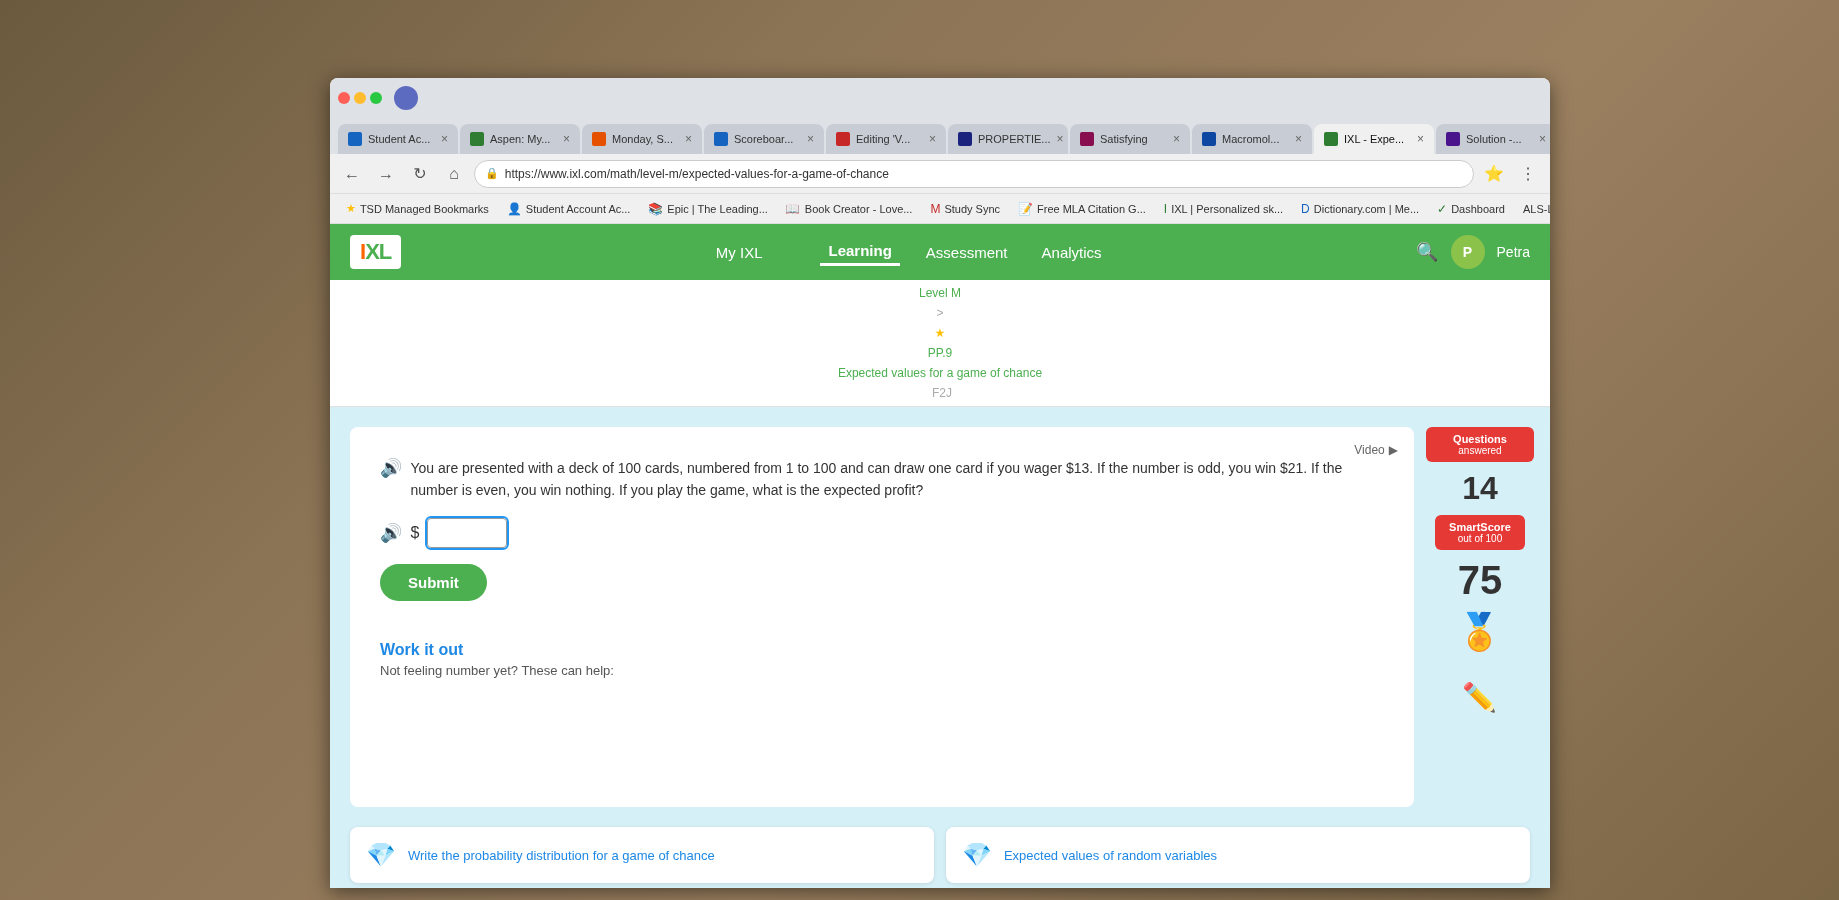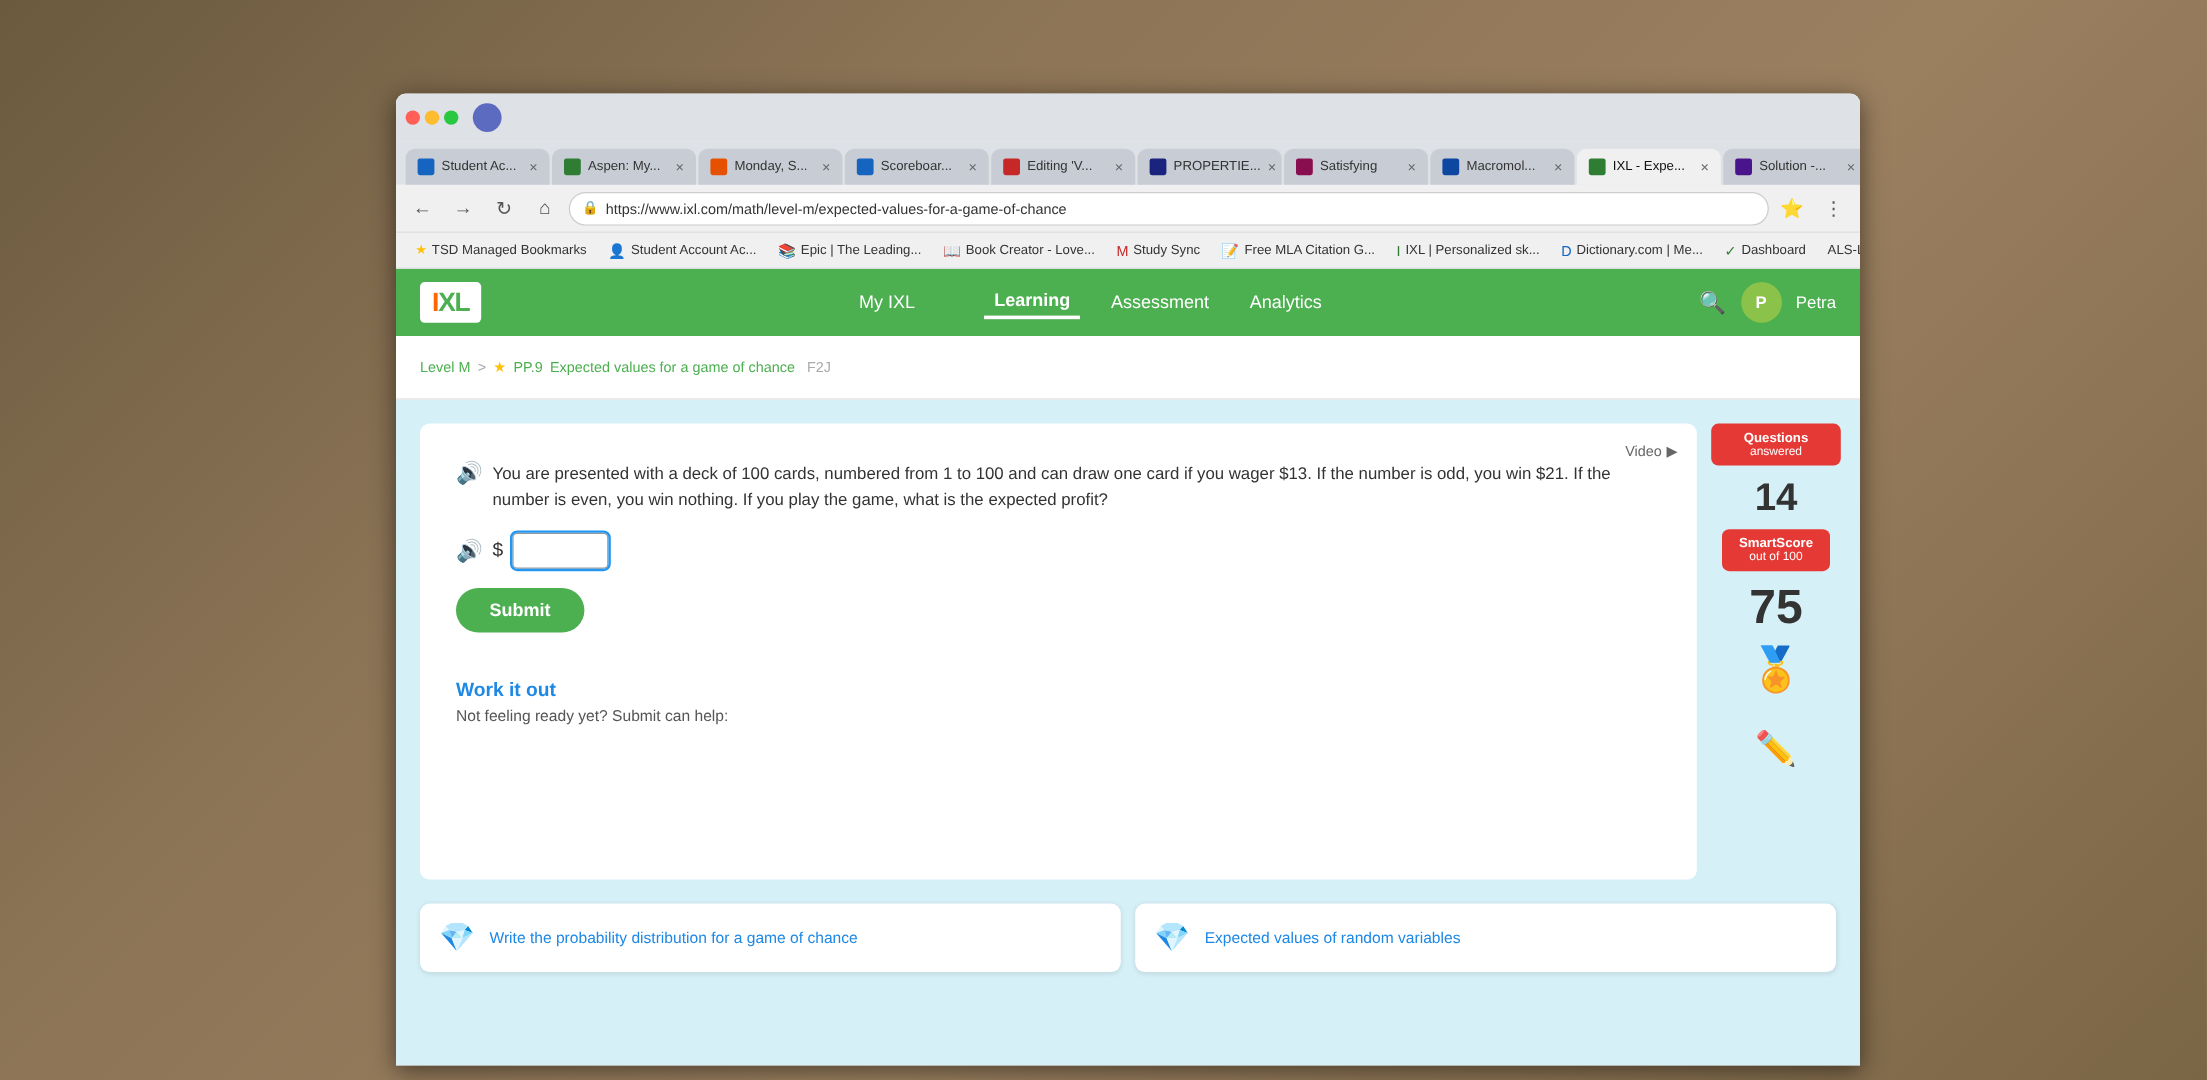--- a/index.html
+++ b/index.html
@@ -229,27 +229,28 @@
     }
 
     .user-name {
       color: white;
       font-size: 14px;
     }
 
     
     .breadcrumb-bar {
       background: white;
-      padding: 19px 20px;
+      padding: 6px 20px;
       display: flex;
       align-items: center;
       gap: 6px;
       font-size: 12px;
       color: #4CAF50;
       border-bottom: 1px solid #e0e0e0;
+      flex-direction: column;
     }
 
     .breadcrumb-separator {
       color: #aaa;
     }
 
     .star-icon {
       color: #FFC107;
     }
 
@@ -642,21 +643,21 @@
         <div class="answer-row">
           <span class="audio-btn">🔊</span>
           <span class="dollar-sign">$</span>
           <input class="answer-input" type="text" placeholder="" style="">
         </div>
 
         <button class="submit-btn">Submit</button>
 
         <div style="margin-top:40px;">
           <div class="work-it-out-title">Work it out</div>
-          <div class="work-it-out-subtitle">Not feeling ready yet? Submit can help:</div>
+          <div class="work-it-out-subtitle">Not feeling number yet? These can help:</div>
         </div>
       </div>
 
       <div class="right-sidebar">
         <div class="questions-answered-badge">
           <div class="badge-title">Questions</div>
           <div class="badge-subtitle">answered</div>
         </div>
 
         <div class="questions-count">14</div>

